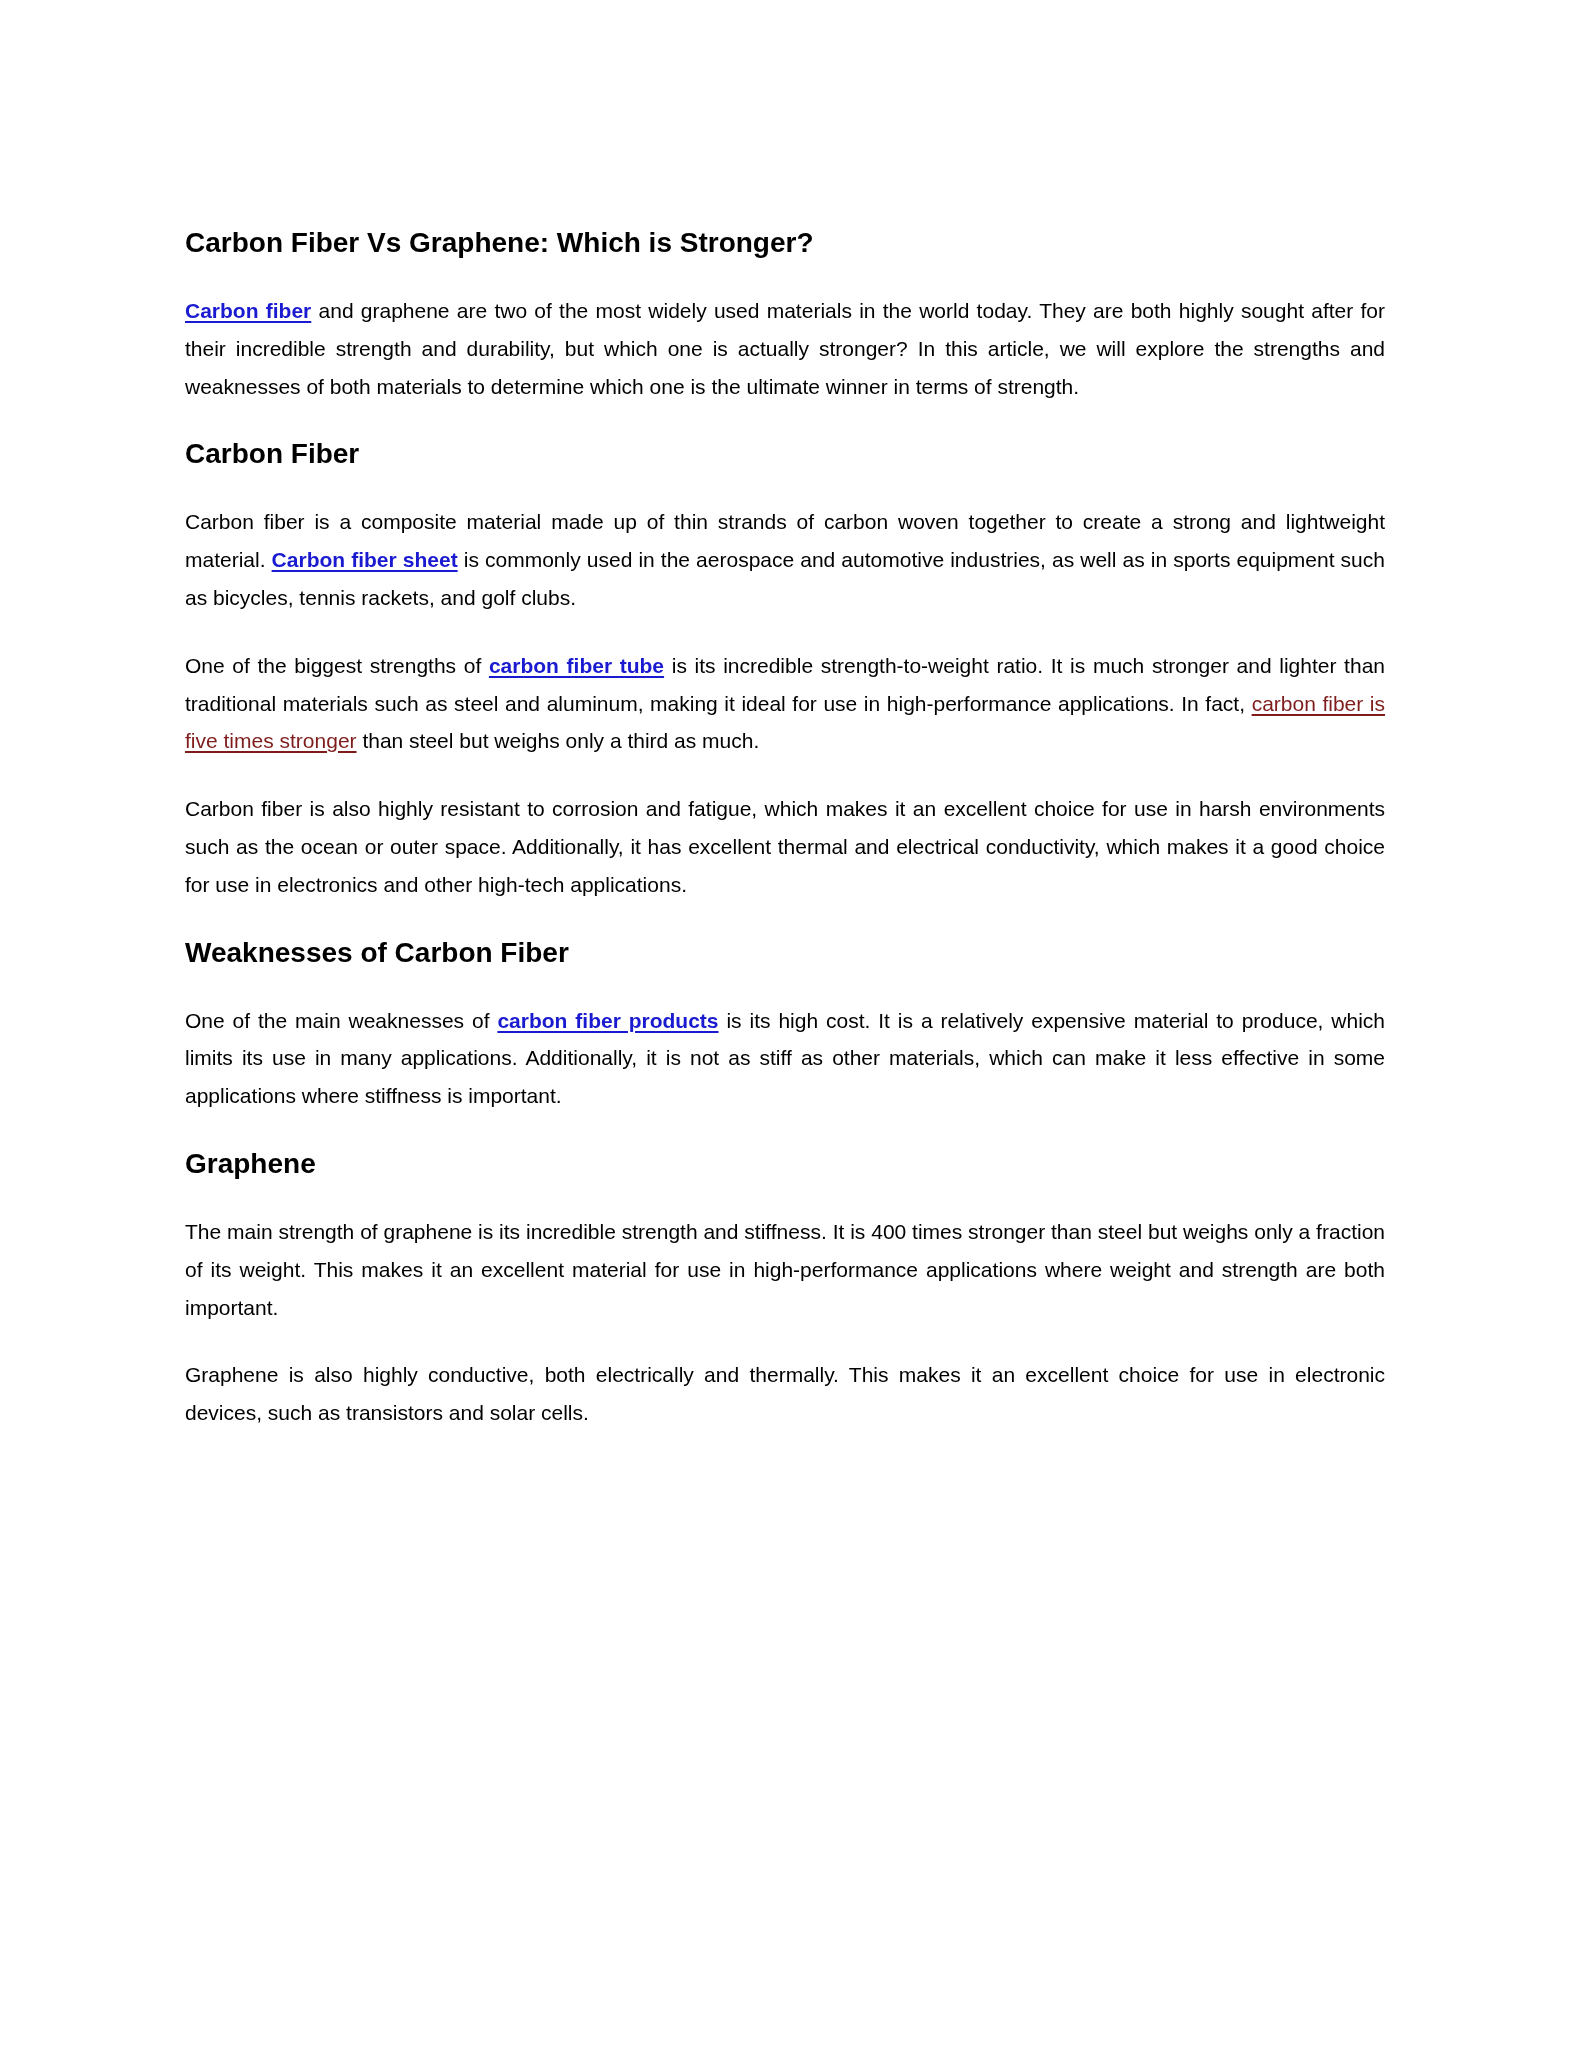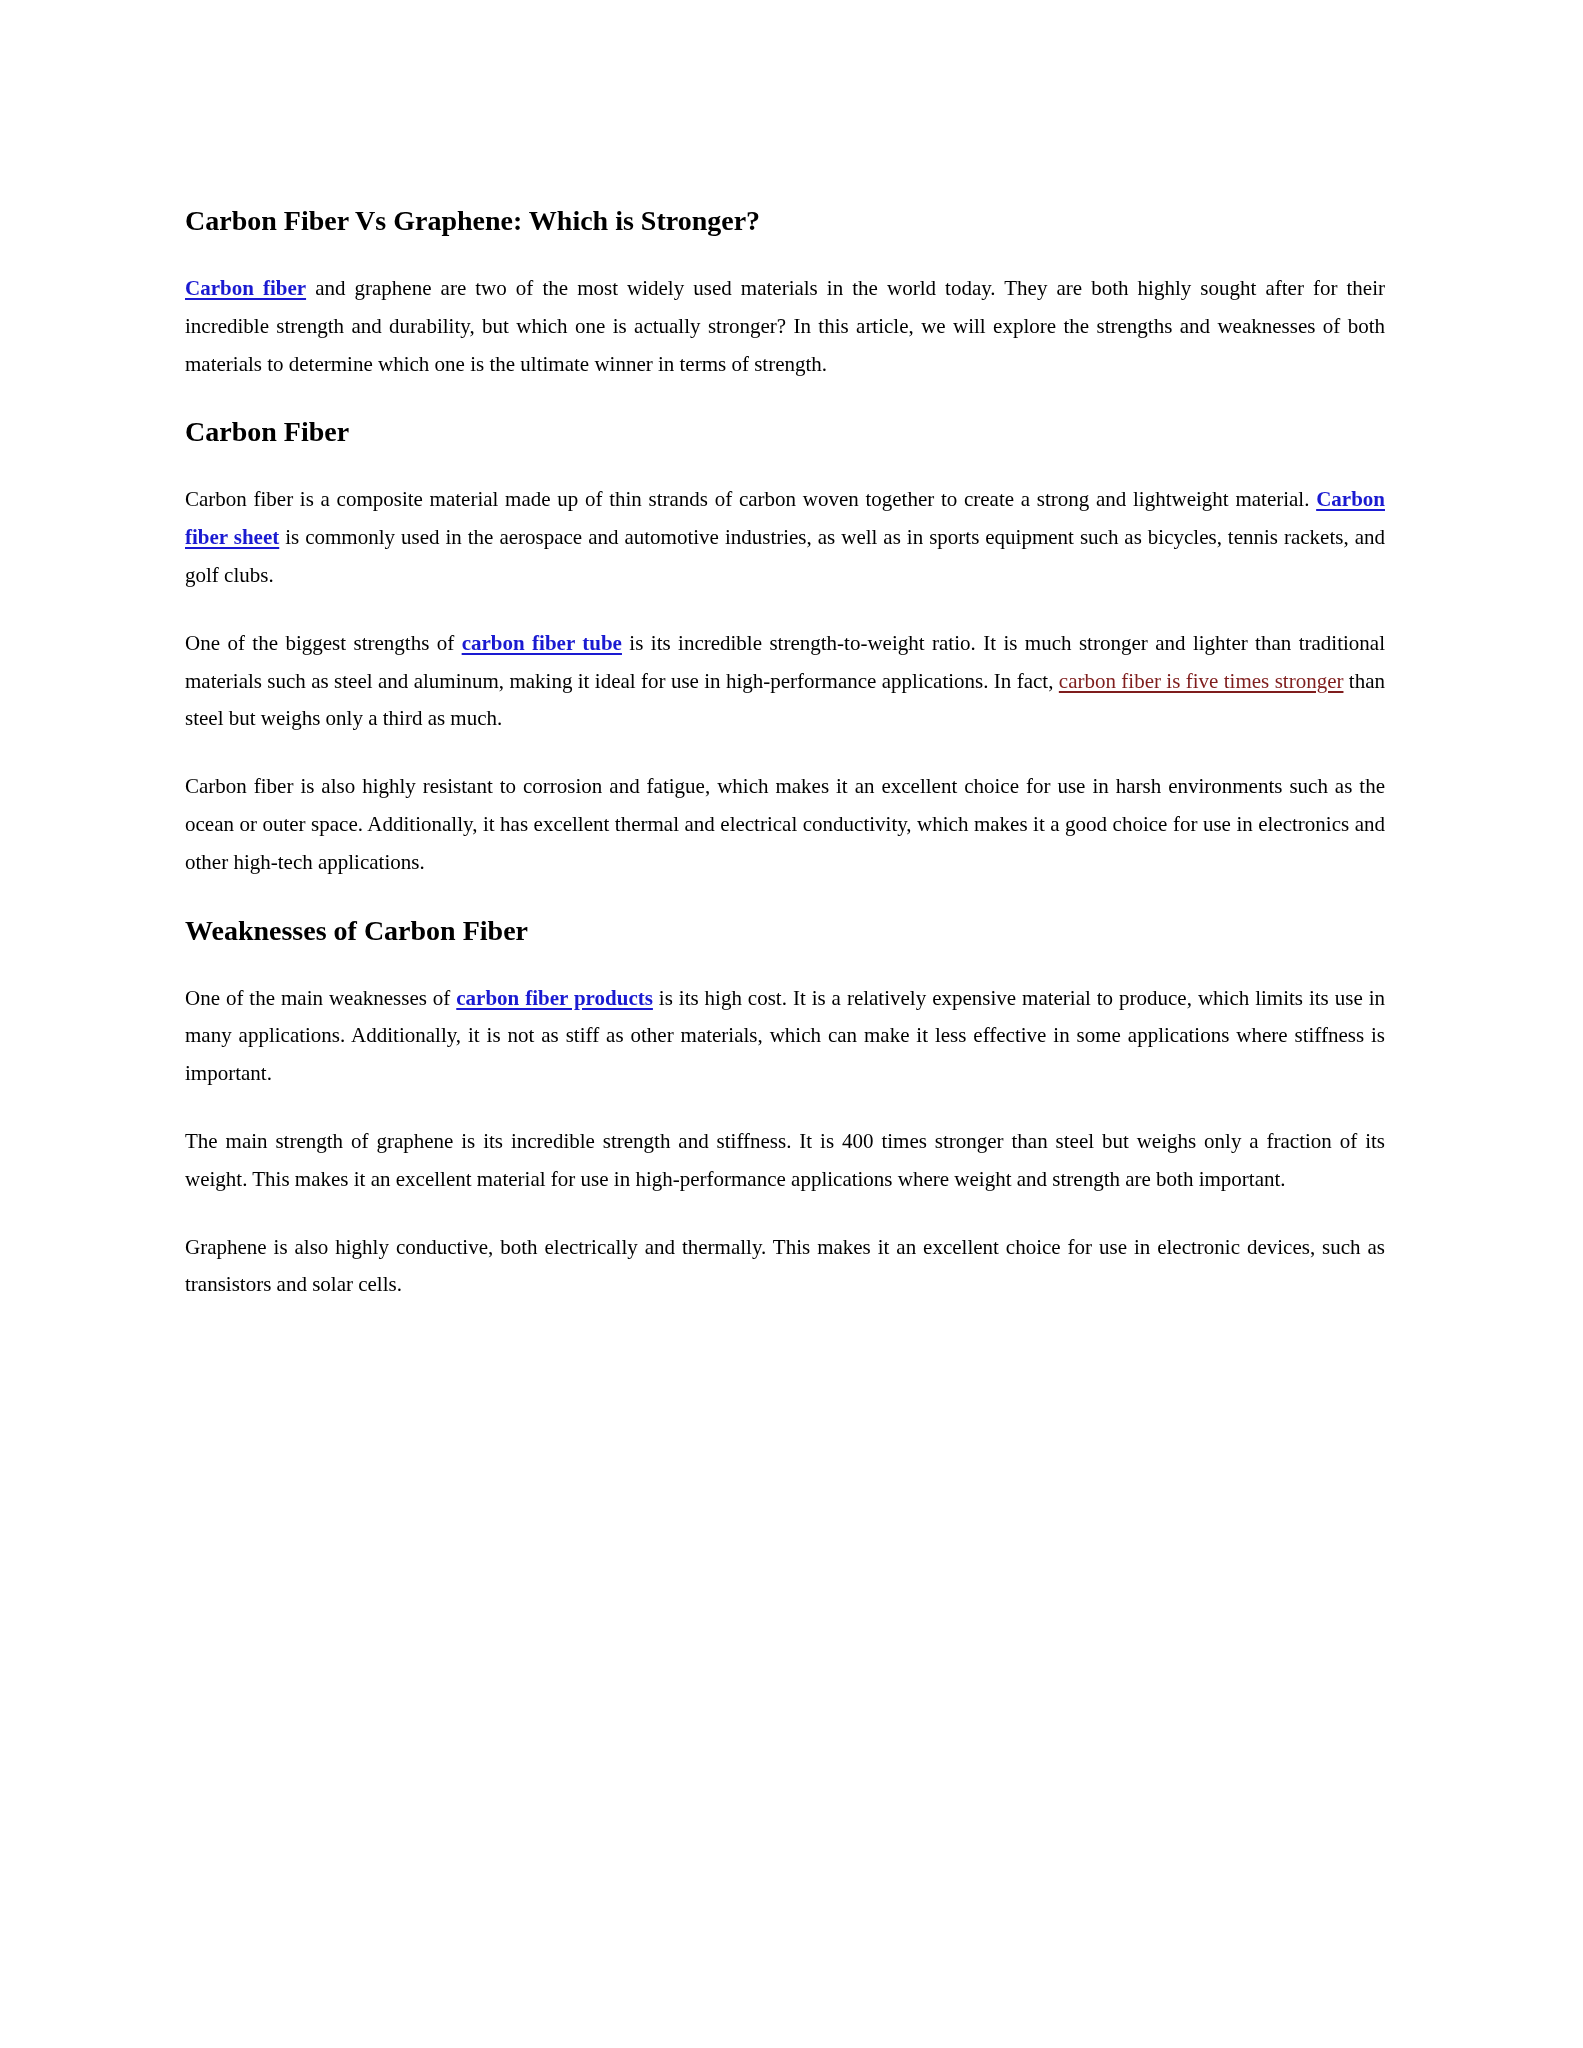--- a/index.html
+++ b/index.html
@@ -11,23 +11,22 @@
       width: 1583px;
       height: 2048px;
       position: relative;
       overflow: hidden;
       font-family: "Liberation Sans", sans-serif;
       color: #000000;
     }
     .page {
       position: absolute;
       left: 185px;
-      top: 202px;
+      top: 224px;
       width: 1200px;
-      font-family: Liberation Serif, serif;
     }
     .heading {
       font-size: 28px;
       font-weight: bold;
       line-height: 38px;
       margin: 0 0 30px 0;
     }
     .para {
       font-size: 21px;
       line-height: 37.8px;
@@ -63,20 +62,21 @@
 
 
   <p class="para"><span>One of the biggest strengths of </span><a class="link-bold">carbon fiber tube</a><span> is its incredible strength-to-weight ratio. It is much stronger and lighter than traditional materials such as steel and aluminum, making it ideal for use in high-performance applications. In fact, </span><a class="link-plain">carbon fiber is five times stronger</a><span> than steel but weighs only a third as much.</span></p>
 
   <p class="para">Carbon fiber is also highly resistant to corrosion and fatigue, which makes it an excellent choice for use in harsh environments such as the ocean or outer space. Additionally, it has excellent thermal and electrical conductivity, which makes it a good choice for use in electronics and other high-tech applications.</p>
 
   <div class="heading">Weaknesses of Carbon Fiber</div>
 
   <p class="para"><span>One of the main weaknesses of </span><a class="link-bold">carbon fiber products</a><span> is its high cost. It is a relatively expensive material to produce, which limits its use in many applications. Additionally, it is not as stiff as other materials, which can make it less effective in some applications where stiffness is important.</span></p>
 
+  <div class="heading">Graphene</div>
 
 
 
   <p class="para">The main strength of graphene is its incredible strength and stiffness. It is 400 times stronger than steel but weighs only a fraction of its weight. This makes it an excellent material for use in high-performance applications where weight and strength are both important.</p>
 
   <p class="para">Graphene is also highly conductive, both electrically and thermally. This makes it an excellent choice for use in electronic devices, such as transistors and solar cells.</p>
 
 </div>
 
 </body></html>

